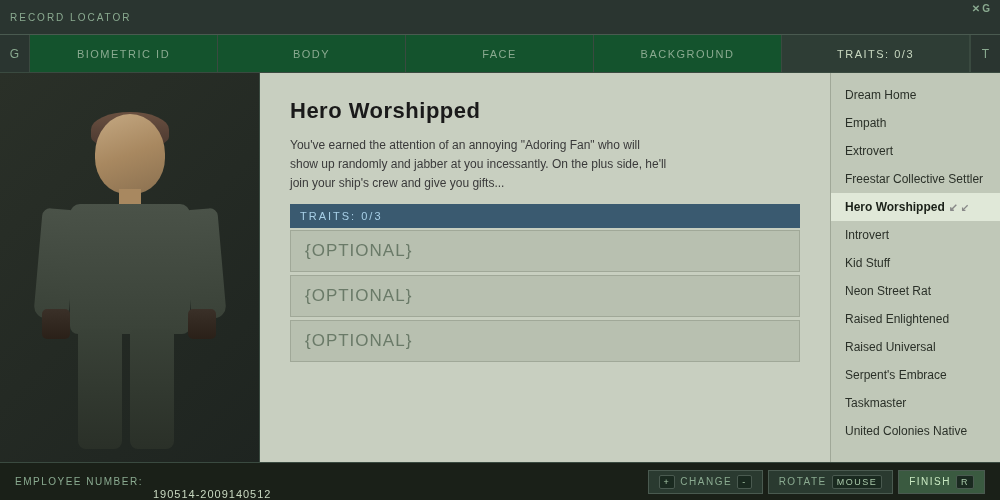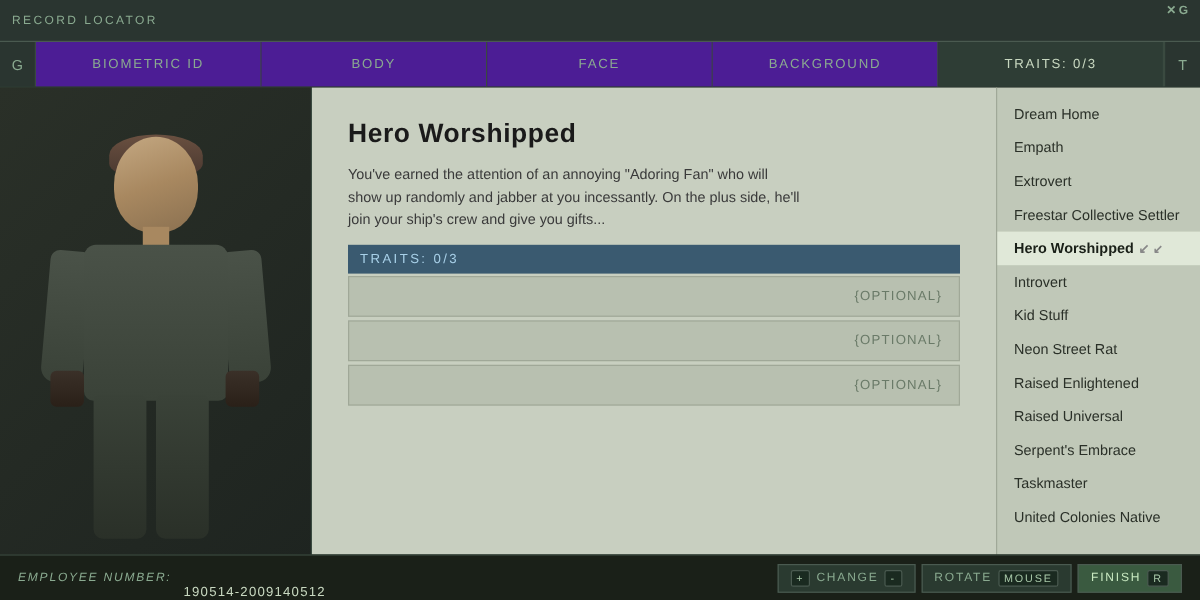--- a/index.html
+++ b/index.html
@@ -57,21 +57,21 @@
       flex: 1;
       display: flex;
       align-items: center;
       justify-content: center;
       border-right: 1px solid #3a4a40;
       font-size: 11px;
       letter-spacing: 1.5px;
       color: #8aaa90;
       cursor: pointer;
       text-transform: uppercase;
-      background: #4c1d95;
+      background: #14532d;
     }
     .tab.active {
       background: #2e3d35;
       color: #c8d8c0;
     }
 
     
     #main {
       display: flex;
       height: calc(500px - 22px - 38px - 38px);
@@ -227,25 +227,24 @@
       letter-spacing: 2px;
       padding: 6px 10px;
       margin-bottom: 2px;
       text-transform: uppercase;
     }
     .trait-slot {
       background: #b8c0b0;
       border: 1px solid #a0a898;
       padding: 10px 14px;
       margin-bottom: 3px;
-      font-size: 11px;
+      font-size: 17px;
       color: #6a7a68;
       letter-spacing: 1px;
       cursor: pointer;
-      text-align: right;
     }
 
     
     #traits-list-panel {
       width: 170px;
       background: #c0c8b8;
       border-left: 1px solid #a0a898;
       overflow-y: auto;
       padding: 8px 0;
     }
@@ -279,21 +278,20 @@
       bottom: 0;
       left: 0;
       right: 0;
     }
     #employee-label {
       font-size: 10px;
       letter-spacing: 1.5px;
       color: #8aaa90;
       text-transform: uppercase;
       margin-right: 10px;
-      font-style: italic;
     }
     #employee-number {
       font-size: 11px;
       color: #c8d8c0;
       letter-spacing: 1px;
       margin-top: 24px;
     }
     #bottom-actions {
       margin-left: auto;
       display: flex;

